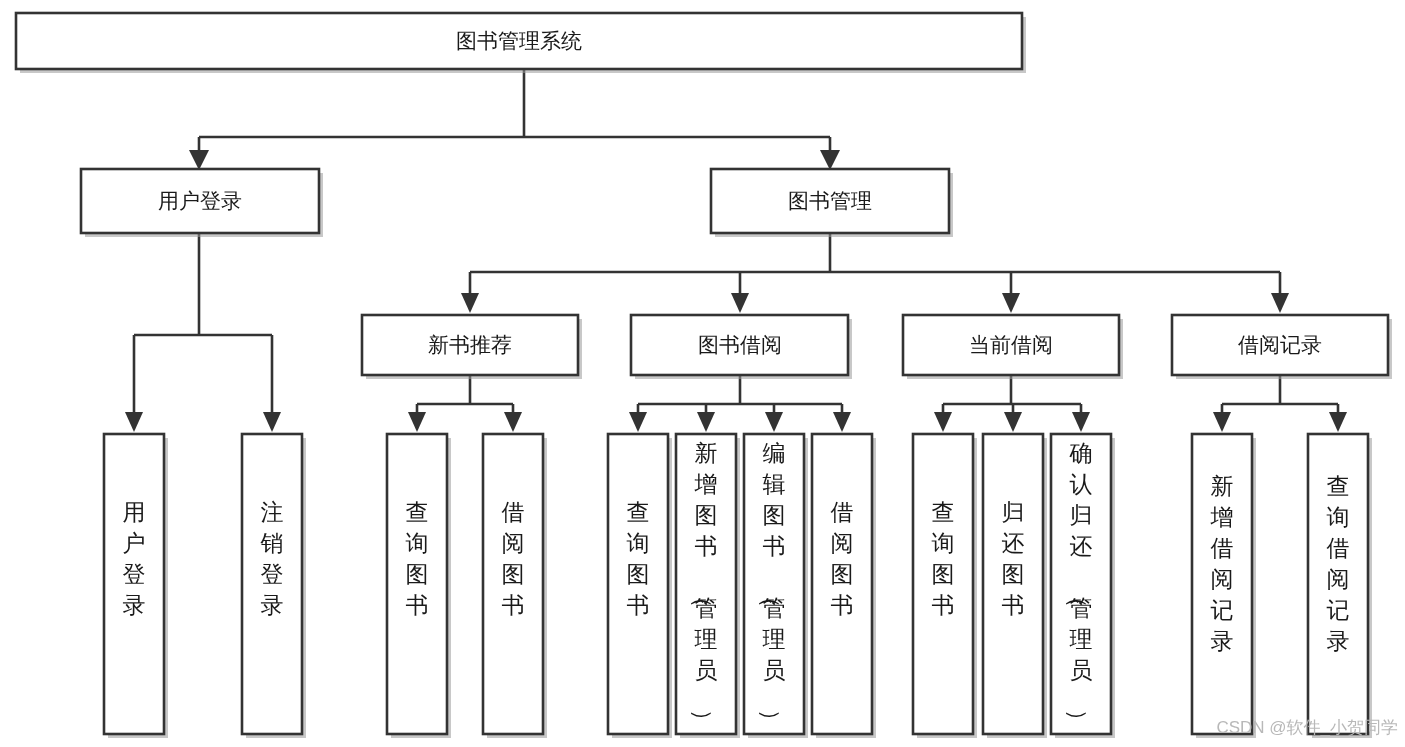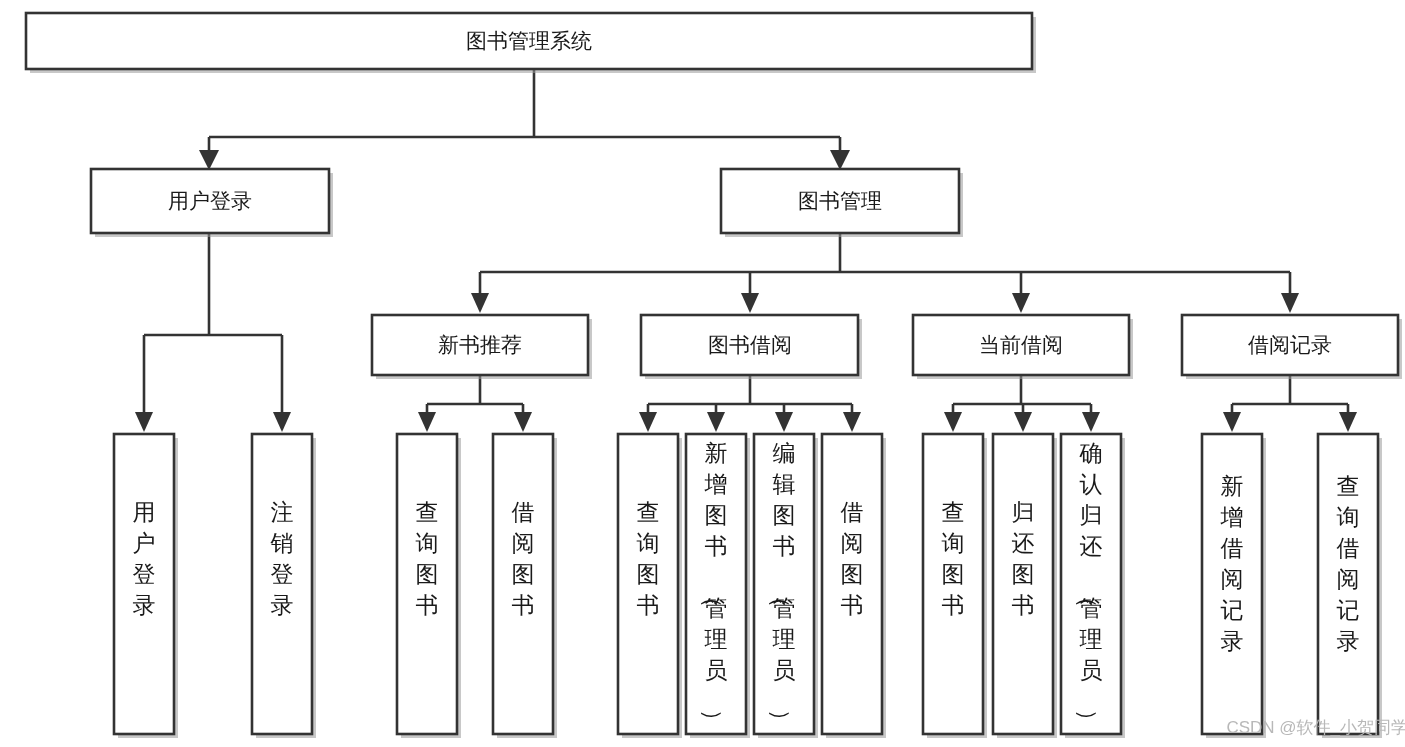--- a/index.html
+++ b/index.html
@@ -9,21 +9,21 @@
   }
   body {
     width: 1405px;
     height: 747px;
     font-family: "Liberation Sans", "DejaVu Sans", sans-serif;
     overflow: hidden;
     position: relative;
   }
   #diagram-root {
     position: absolute;
-    left: 10px;
+    left: 0;
     top: 0;
     width: 1293px;
     height: 747px;
   }
   svg.diagram {
     display: block;
     width: 1405px;
     height: 747px;
     background: #ffffff;
   }

